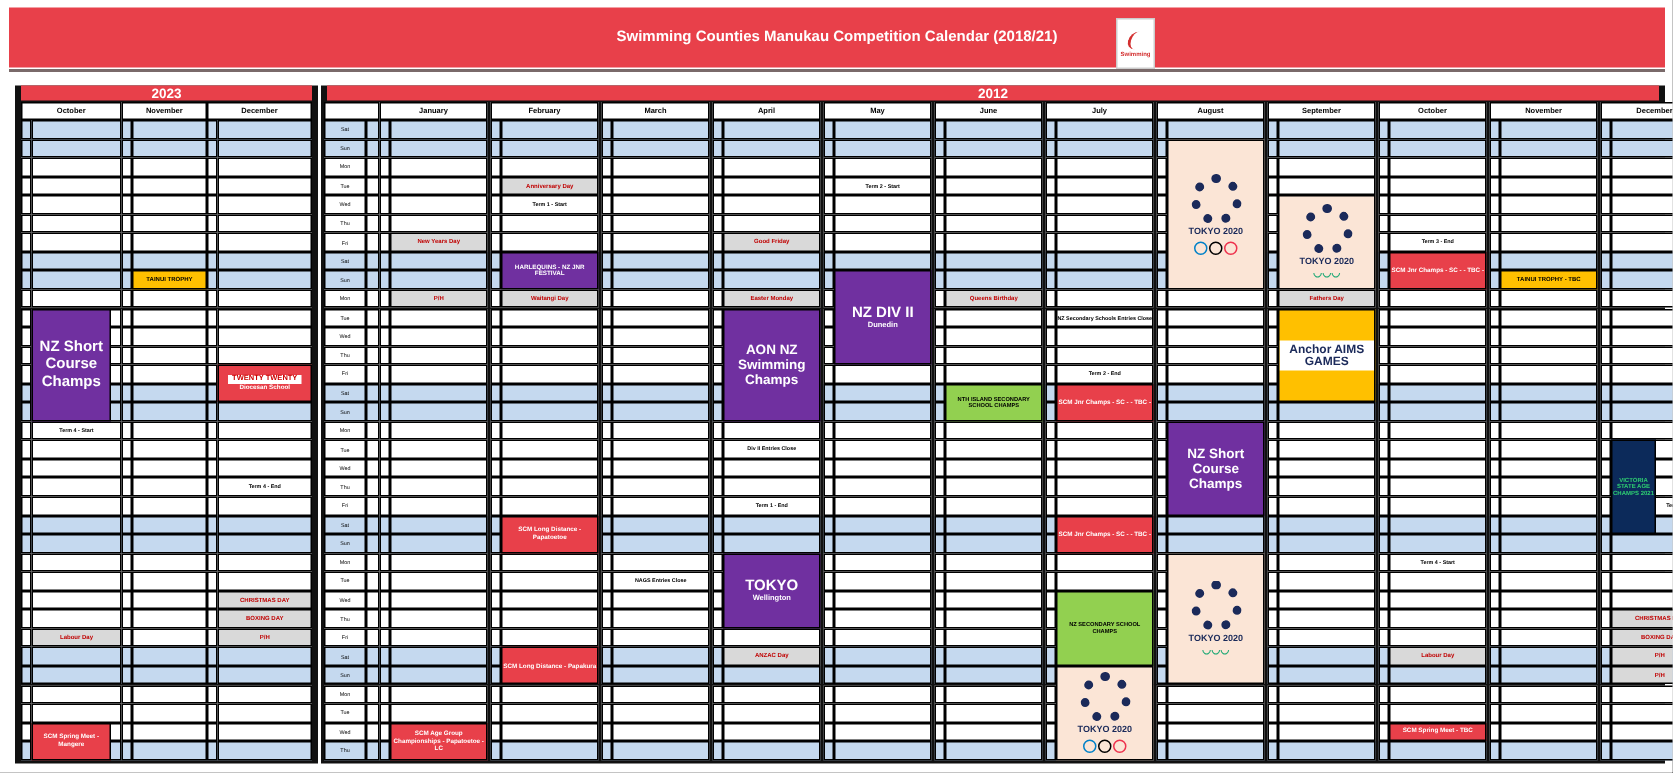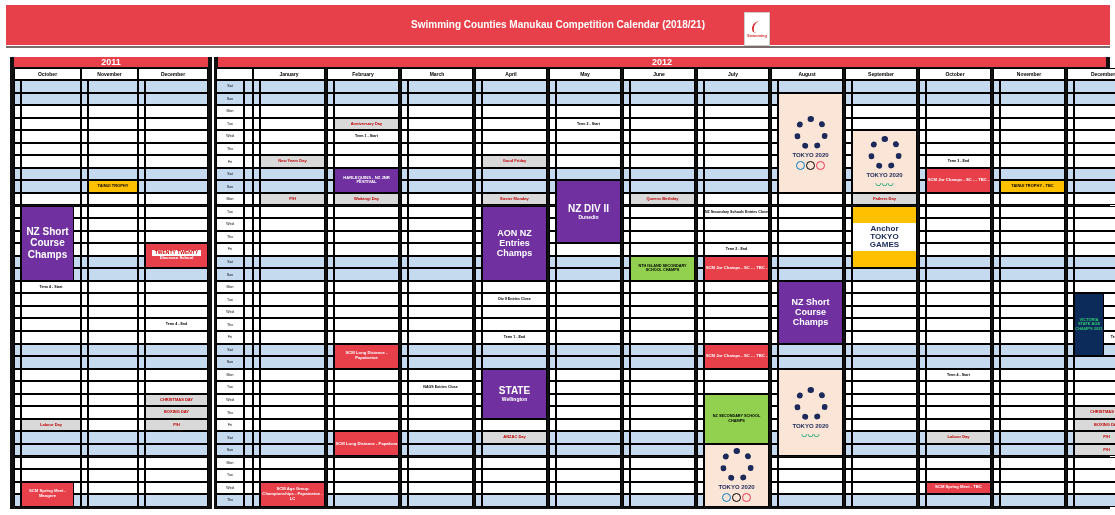--- a/index.html
+++ b/index.html
@@ -35,21 +35,21 @@
 <div class="banner">
   <div class="banner-title">Swimming Counties Manukau Competition Calendar (2018/21)</div>
 </div>
 <div class="logo">
     <div class="swirl"></div>
     <div class="lt">Swimming</div>
   </div>
 <div class="banner-rule"></div>
 
 <div class="grid" style="left:10px;width:202px;">
-  <div class="yearbar">2011</div>
+  <div class="yearbar">2023</div>
 </div>
 
 <div class="grid" style="left:214px;width:896px;">
   <div class="yearbar">2012</div>
 </div>
 
 <div id="cells">
     <div class="cell mh" style="left: 14px; top: 68px; width: 67px; height: 12px;">October</div>
     <div class="cell mh" style="left: 81px; top: 68px; width: 57px; height: 12px;">November</div>
     <div class="cell mh" style="left: 138px; top: 68px; width: 70px; height: 12px;">December</div>
@@ -1207,26 +1207,26 @@
       <span>SCM Long Distance - Papakura</span>
     </div>
     <div class="note" style="left: 408px; top: 385.2px; width: 65px;">NAGS Entries Close</div>
     <div class="ev gray" style="left: 482px; top: 155.3px; width: 65px; height: 12.55px;">
       <span>Good Friday</span>
     </div>
     <div class="ev gray" style="left: 482px; top: 192.95px; width: 65px; height: 12.55px;">
       <span>Easter Monday</span>
     </div>
     <div class="ev purple" style="left: 482px; top: 205.5px; width: 65px; height: 75.3px; font-size: 9px;">
-      <span>AON NZ Entries Champs</span>
+      <span>AON NZ Swimming Champs</span>
     </div>
     <div class="note" style="left: 482px; top: 297.35px; width: 65px;">Div II Entries Close</div>
     <div class="note" style="left: 482px; top: 335px; width: 65px;">Term 1 - End</div>
     <div class="ev purple" style="left: 482px; top: 368.65px; width: 65px; height: 50.2px;">
-      <span style="font-size:10px">STATE</span>
+      <span style="font-size:10px">TOKYO</span>
       <span style="font-size:5px">Wellington</span>
     </div>
     <div class="ev gray" style="left: 482px; top: 431.4px; width: 65px; height: 12.55px;">
       <span>ANZAC Day</span>
     </div>
     <div class="note" style="left: 556px; top: 121.65px; width: 65px;">Term 2 - Start</div>
     <div class="ev purple" style="left: 556px; top: 180.4px; width: 65px; height: 62.75px;">
       <span style="font-size:10px">NZ DIV II</span>
       <span style="font-size:5px">Dunedin</span>
     </div>
@@ -1275,21 +1275,21 @@
     </div>
     <div class="ev peach" style="left: 852px; top: 130.2px; width: 65px; height: 62.75px;">
       <div class="ring"></div>
       <span style="font-size:6px;margin-top:2px">TOKYO 2020</span>
       <span style="color:#2a7;font-size:7px">◡◡◡</span>
     </div>
     <div class="ev gray" style="left: 852px; top: 192.95px; width: 65px; height: 12.55px;">
       <span>Fathers Day</span>
     </div>
     <div class="ev yellow" style="left: 852px; top: 205.5px; width: 65px; height: 62.75px;">
-      <div style="background:#fff;padding:2px 4px;color:#1b2a5a;font-size:8px;font-weight:bold;line-height:1"><span>Anchor TOKYO GAMES</span></div>
+      <div style="background:#fff;padding:2px 4px;color:#1b2a5a;font-size:8px;font-weight:bold;line-height:1"><span>Anchor AIMS GAMES</span></div>
     </div>
     <div class="note" style="left: 926px; top: 159.3px; width: 65px;">Term 3 - End</div>
     <div class="ev red" style="left: 926px; top: 167.85px; width: 65px; height: 25.1px;">
       <span>SCM Jnr Champs - SC - - TBC -</span>
     </div>
     <div class="note" style="left: 926px; top: 372.65px; width: 65px;">Term 4 - Start</div>
     <div class="ev gray" style="left: 926px; top: 431.4px; width: 65px; height: 12.55px;">
       <span>Labour Day</span>
     </div>
     <div class="ev red" style="left: 926px; top: 481.6px; width: 65px; height: 12.55px;">

